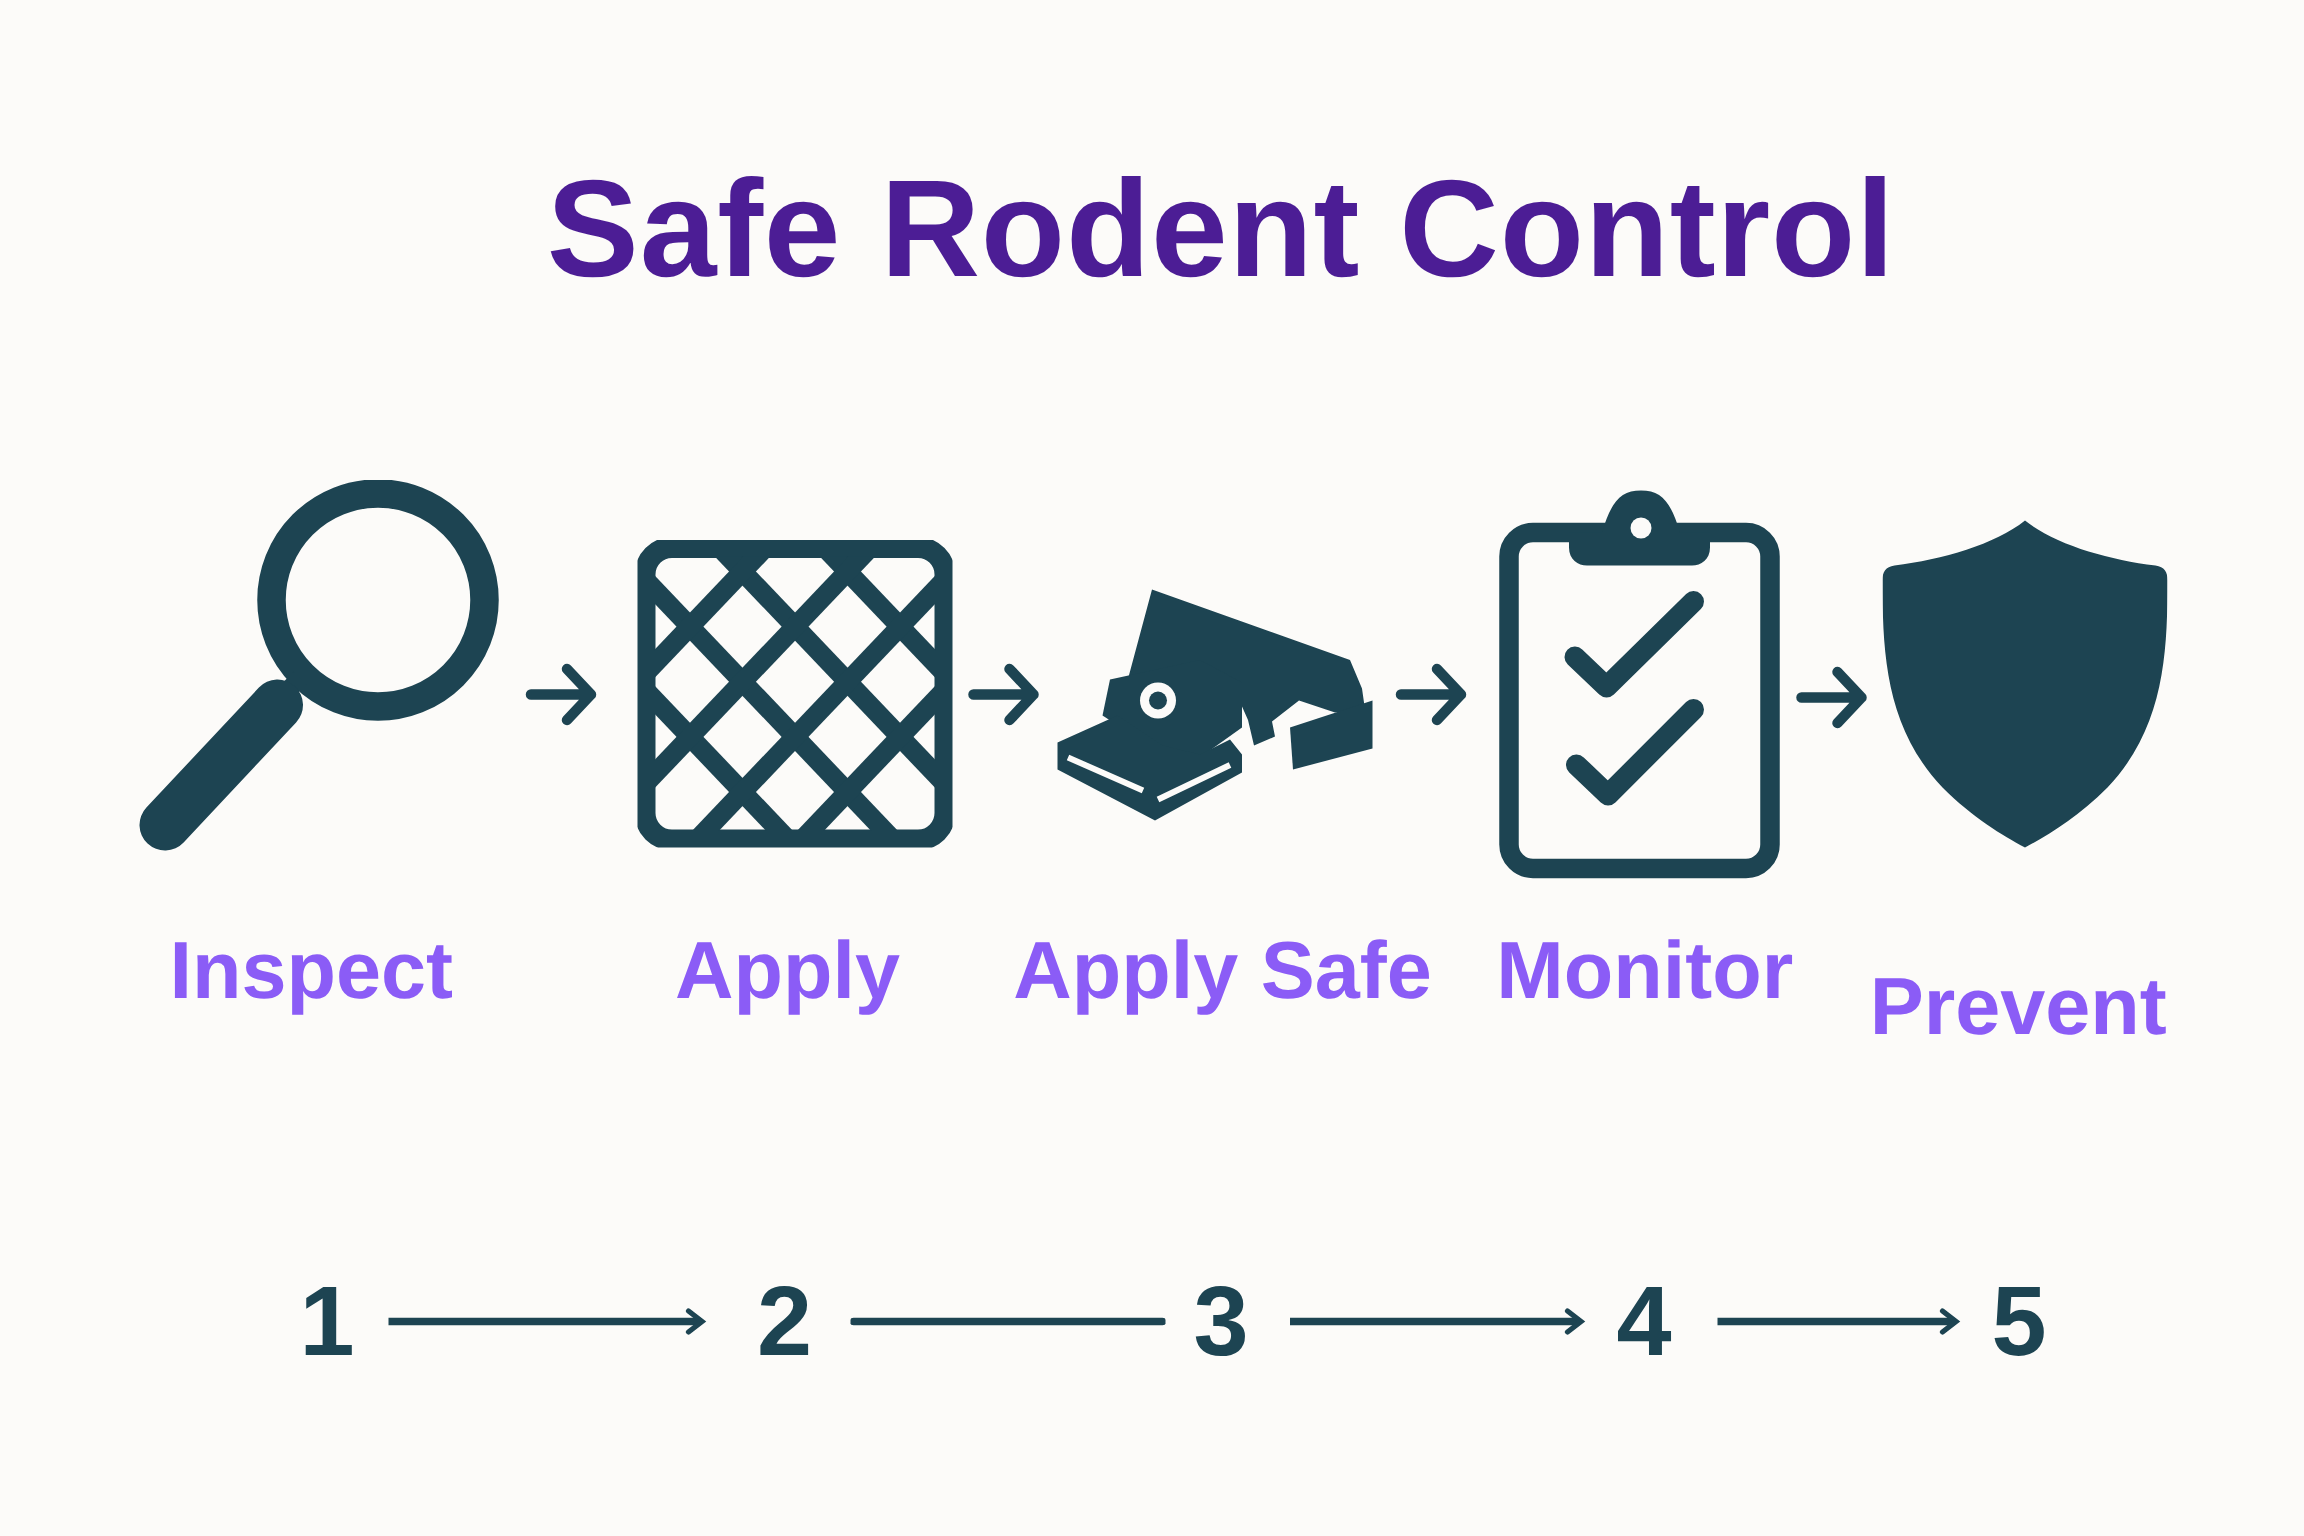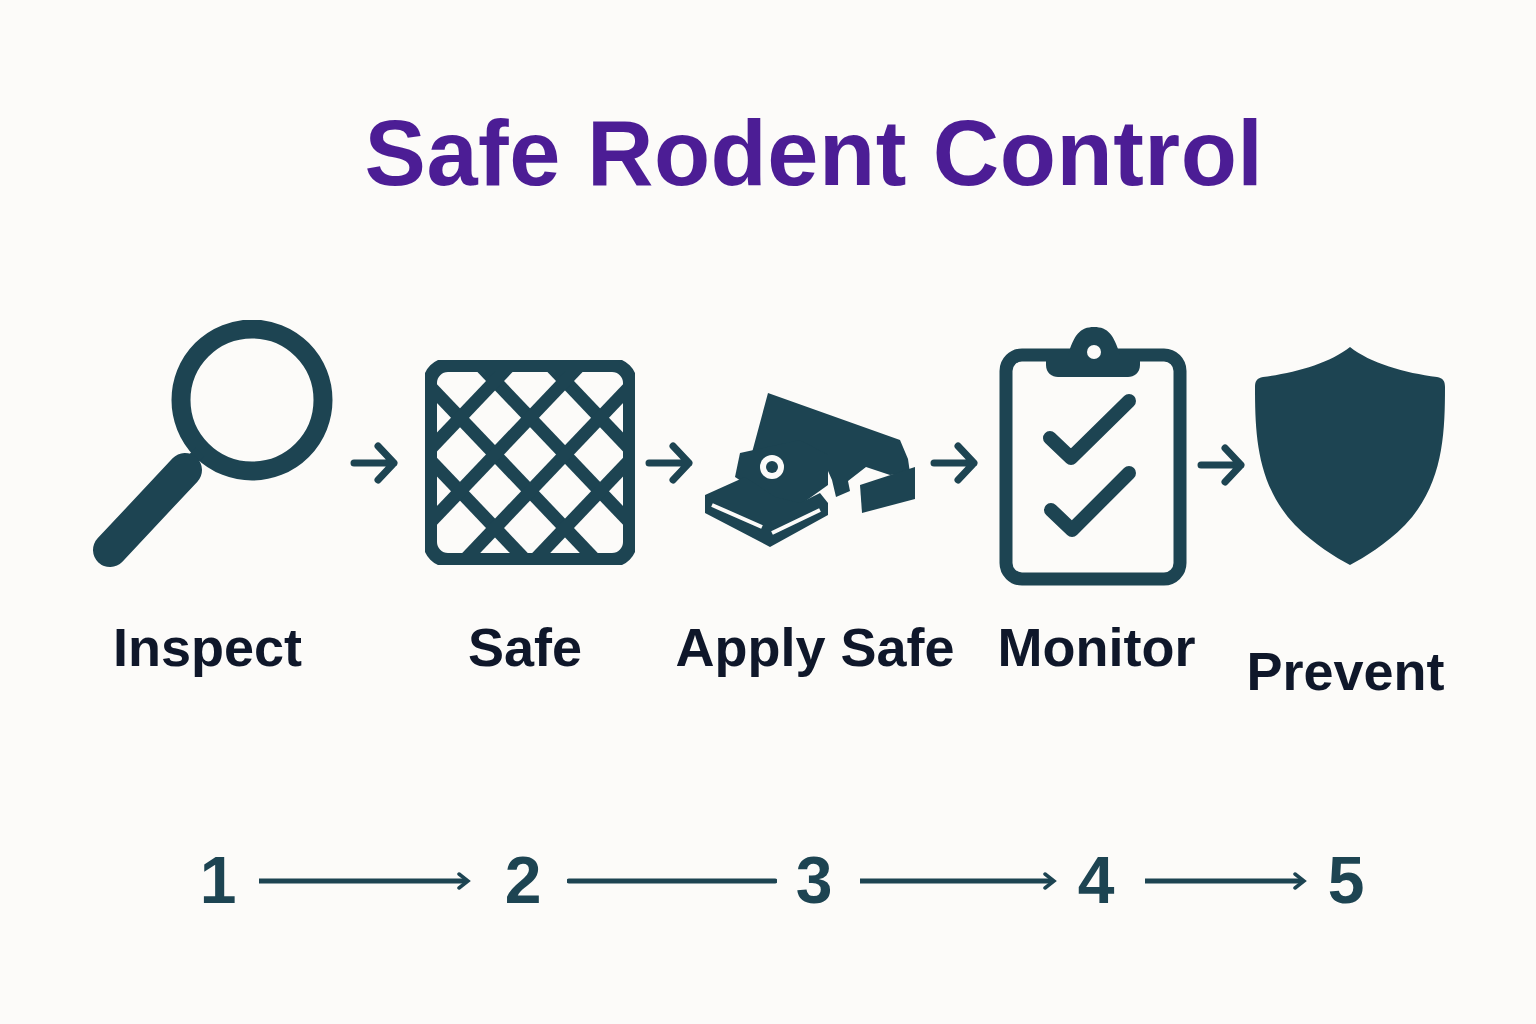--- a/index.html
+++ b/index.html
@@ -32,21 +32,21 @@
       position: absolute;
     }
     .icon svg { display: block; }
     .arrow {
       position: absolute;
     }
     .label {
       position: absolute;
       font-size: 54px;
       font-weight: 700;
-      color: #0f172a;
+      color: #8b5cf6;
       line-height: 70px;
       text-align: center;
       white-space: nowrap;
     }
     .label.multi {
       white-space: normal;
     }
     .num {
       position: absolute;
       top: 845px;
@@ -146,21 +146,21 @@
   </svg>
 </div>
 
 <div class="icon" style="left:1255px; top:345px;">
   <svg width="190" height="222" viewBox="0 0 190 222">
     <path d="M95 2 C115 18 150 28 182 32 C188 33 190 36 190 42 C190 90 188 140 150 180 C130 200 110 212 95 220 C80 212 60 200 40 180 C2 140 0 90 0 42 C0 36 2 33 8 32 C40 28 75 18 95 2 Z" fill="#1d4452"></path>
   </svg>
 </div>
 
 <div class="label" style="left:100px; top:612px; width:215px;">Inspect</div>
-<div class="label" style="left:430px; top:612px; width:190px;">Safe</div>
+<div class="label" style="left:430px; top:612px; width:190px;">Apply</div>
 <div class="label multi" style="left:665px; top:612px; width:300px;">
   <div>Apply Safe</div>
 </div>
 <div class="label" style="left:984px; top:612px; width:225px;">Monitor</div>
 <div class="label" style="left:1238px; top:636px; width:215px;">Prevent</div>
 
 <div class="num" style="left:188px;">1</div>
 <div class="timeline-arrow" style="left:257px;">
   <svg width="215" height="18" viewBox="0 0 215 18">
     <line x1="2" y1="9" x2="210" y2="9" stroke="#1d4452" stroke-width="5"></line>

